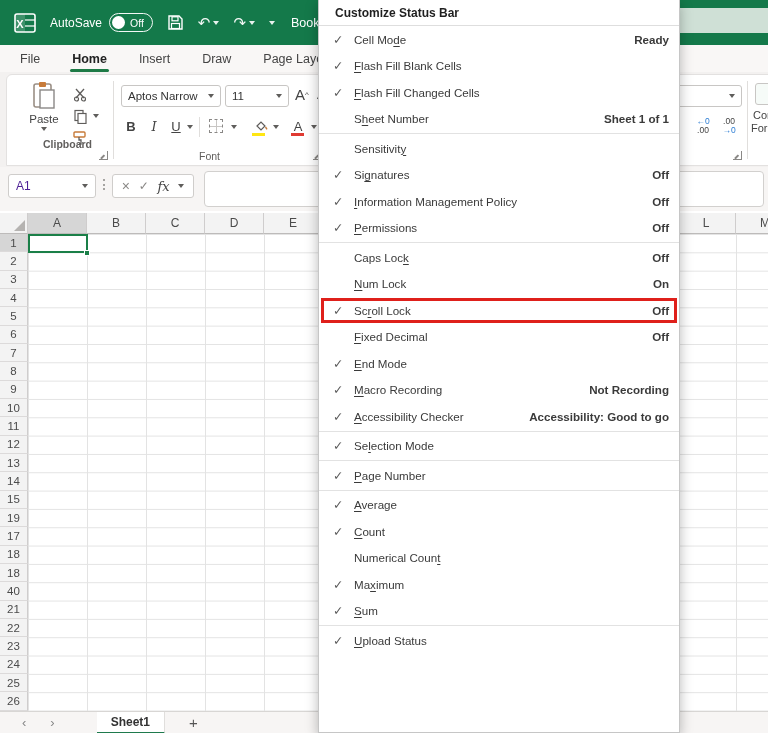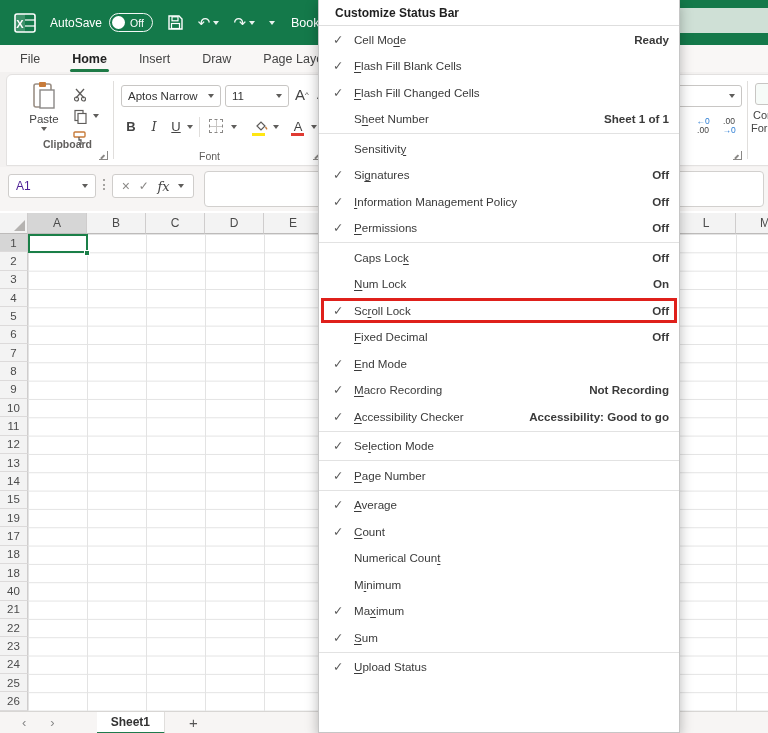--- a/index.html
+++ b/index.html
@@ -403,24 +403,20 @@
         </div>
         <div class="mi">
           <span class="mi-check">✓</span>
           <span class="mi-label"><u>C</u>ount</span>
         </div>
         <div class="mi">
           <span class="mi-check"></span>
           <span class="mi-label">Numerical Coun<u>t</u></span>
         </div>
         <div class="mi">
-          <span class="mi-check"></span>
-          <span class="mi-label">M<u>i</u>nimum</span>
-        </div>
-        <div class="mi">
           <span class="mi-check">✓</span>
           <span class="mi-label">Ma<u>x</u>imum</span>
         </div>
         <div class="mi">
           <span class="mi-check">✓</span>
           <span class="mi-label"><u>S</u>um</span>
         </div>
         <div class="mi-sep"></div>
         <div class="mi">
           <span class="mi-check">✓</span>

